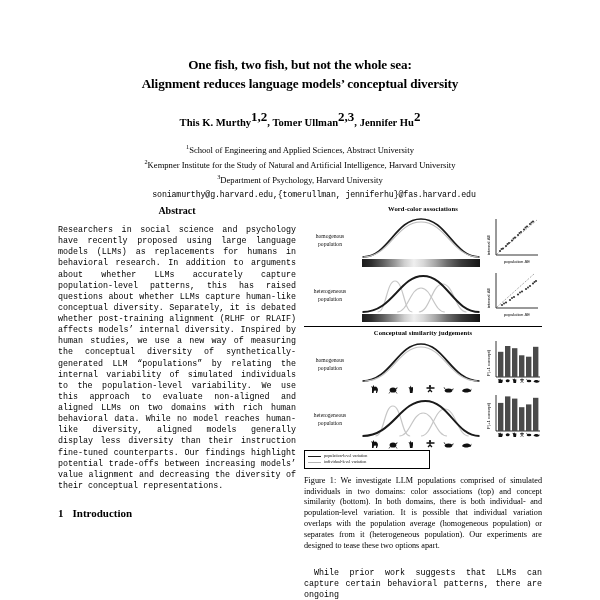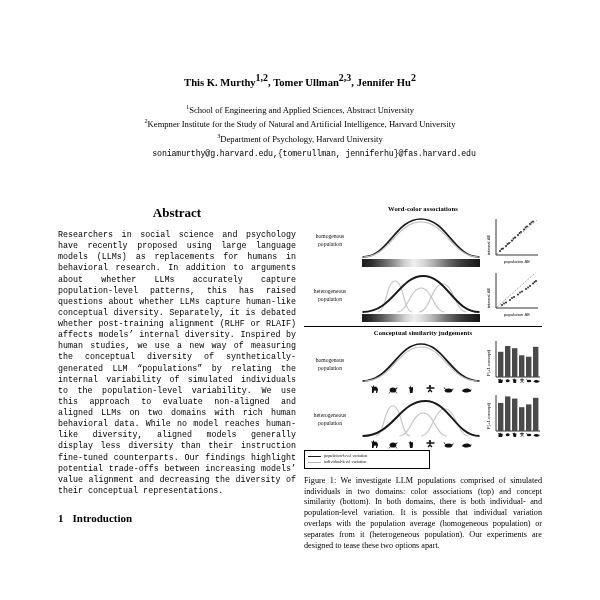--- a/index.html
+++ b/index.html
@@ -32,21 +32,21 @@
     font-weight: bold;
     line-height: 1.42;
     margin: 0 60px;
     letter-spacing: -0.1px;
   }
   .authors {
     margin-top: 16px;
     font-size: 10.6px;
     font-weight: bold;
   }
-  .authors sup { font-size: 10px; font-weight: bold; }
+  .authors sup { font-size: 13px; font-weight: bold; }
   .affils {
     margin-top: 14px;
     font-size: 8.6px;
     line-height: 1.52;
   }
   .affils sup { font-size: 6.2px; }
   .email {
     margin-top: 3px;
     font-size: 8.3px;
     font-family: "Liberation Mono", "DejaVu Sans Mono", monospace;
@@ -67,21 +67,21 @@
     top: 0;
     width: 238px;
     height: 395px;
     overflow: hidden;
   }
   .col-left  { left: 58px; }
   .col-right { left: 304px; }
 
   .abstract-head {
     text-align: center;
-    font-size: 13px;
+    font-size: 10px;
     font-weight: bold;
     margin: 0 0 9px 0;
   }
   p.body-text {
     margin: 0;
     font-size: 8.35px;
     line-height: 1.335;
     text-align: justify;
     text-justify: inter-word;
     hyphens: manual;
@@ -187,20 +187,24 @@
   }
   .sw-pop { border-top: 1.6px solid #1a1a1a; }
   .sw-ind { border-top: 1px solid #b4b4b4; }
 </style>
 </head>
 <body>
 
 <div class="page">
 
   <div class="title-block">
+    <div class="paper-title">
+      <div>One fish, two fish, but not the whole sea:</div>
+      <div>Alignment reduces language models’ conceptual diversity</div>
+    </div>
 
     <div class="authors">
       <span>This K. Murthy</span><sup>1,2</sup>,
       <span>Tomer Ullman</span><sup>2,3</sup>,
       <span>Jennifer Hu</span><sup>2</sup>
     </div>
 
     <div class="affils">
       <div><sup>1</sup><span>School of Engineering and Applied Sciences, Abstract University</span></div>
       <div><sup>2</sup><span>Kempner Institute for the Study of Natural and Artificial Intelligence, Harvard University</span></div>
@@ -456,16 +460,17 @@
             </div>
           </div>
         </div>
       </div>
 
       <p class="caption">
         <span class="lbl">Figure 1:</span>
         <span>We investigate LLM populations comprised of simulated individuals in two domains: color associations (top) and concept similarity (bottom). In both domains, there is both individual- and population-level variation. It is possible that individual variation overlaps with the population average (homogeneous population) or separates from it (heterogeneous population). Our experiments are designed to tease these two options apart.</span>
       </p>
 
+      <p class="body-text indent" style="margin-top:14px;">While prior work suggests that LLMs can capture certain behavioral patterns, there are ongoing</p>
     </div>
 
   </div>
 </div>
 
 </body></html>

